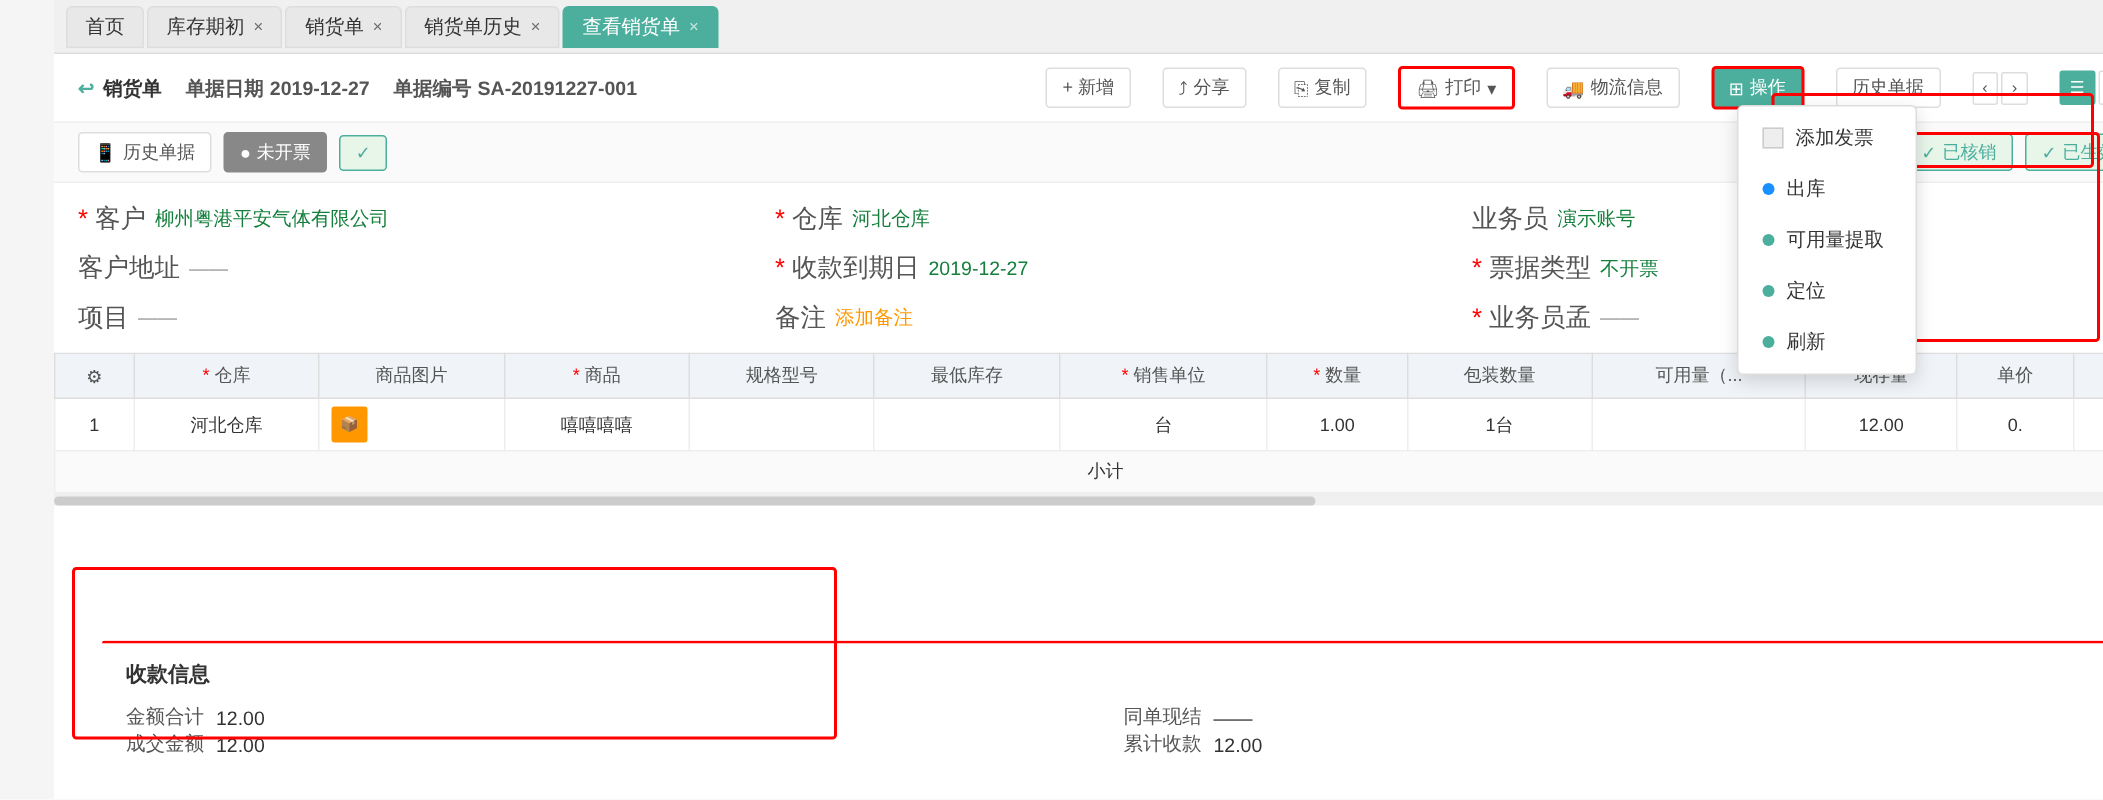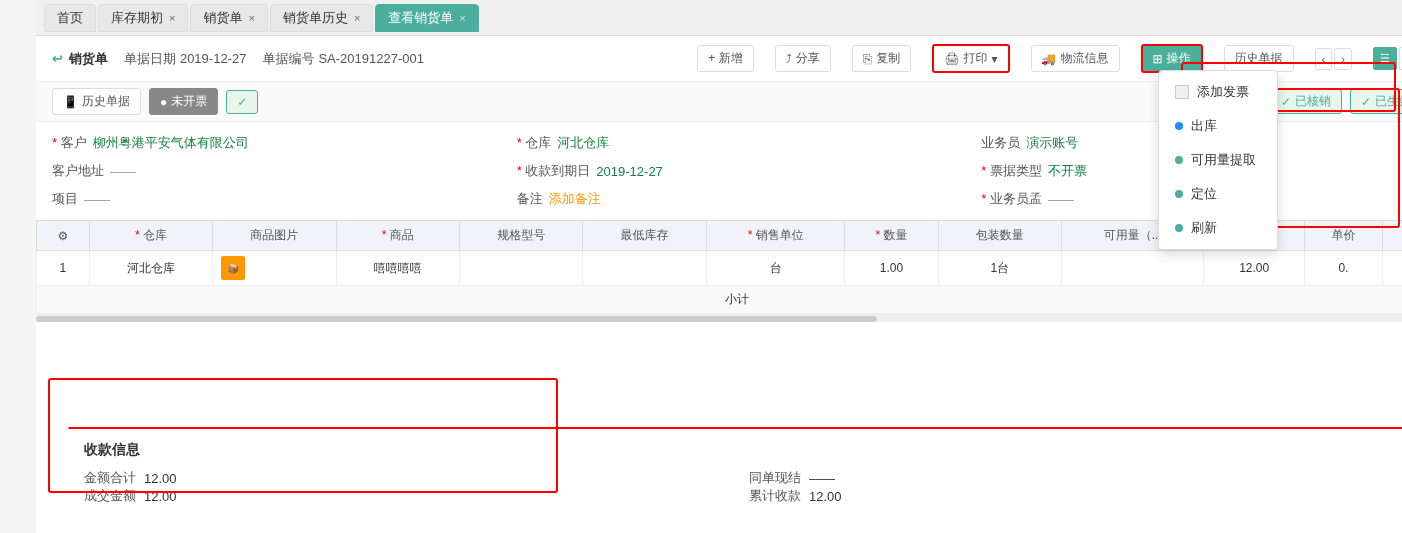--- a/index.html
+++ b/index.html
@@ -22,21 +22,21 @@
     .main-content { background: #fff; height: calc(533px - 36px); overflow: hidden; display: flex; flex-direction: column; }
 
     
     .doc-header {
       display: flex; align-items: center; padding: 8px 16px; border-bottom: 1px solid #eee;
       gap: 16px; background: #fff;
     }
     .doc-title { display: flex; align-items: center; gap: 6px; font-weight: bold; color: #333; }
     .doc-title-icon { color: #4caf9e; }
     .doc-meta { display: flex; align-items: center; gap: 16px; font-size: 13px; color: #555; }
-    .doc-meta span { display: flex; align-items: center; gap: 4px; }
+    .doc-meta span { display: flex; align-items: center; gap: 4px; font-weight: bold; }
     .header-actions { margin-left: auto; display: flex; align-items: center; gap: 21px; }
     .action-btn {
       display: flex; align-items: center; gap: 4px; padding: 4px 10px; border: 1px solid #ddd;
       border-radius: 3px; cursor: pointer; background: #fff; font-size: 12px; color: #555;
     }
     .action-btn.active { background: #4caf9e; color: #fff; border-color: #4caf9e; }
     .action-btn.red-border { border: 2px solid red; }
     .status-badge {
       display: flex; align-items: center; gap: 4px; padding: 3px 10px;
       border-radius: 3px; font-size: 12px; border: 1px solid;
@@ -53,21 +53,21 @@
       display: flex; align-items: center; gap: 4px; padding: 4px 10px; border: 1px solid #ddd;
       border-radius: 3px; cursor: pointer; background: #fff; font-size: 12px; color: #555;
     }
     .toolbar-btn.gray { background: #888; color: #fff; border-color: #888; }
     .toolbar-btn.light-green { background: #e8f5e9; color: #4caf9e; border-color: #4caf9e; }
 
     
     .form-section { padding: 12px 16px; display: flex; flex-direction: column; gap: 10px; }
     .form-row { display: flex; align-items: center; gap: 24px; }
     .form-field { display: flex; align-items: center; gap: 6px; flex: 1; }
-    .form-label { color: #555; white-space: nowrap; font-size: 13px; }
+    .form-label { color: #555; white-space: nowrap; font-size: 17px; }
     .form-label.required::before { content: '* '; color: red; }
     .form-value { color: #15803d; font-size: 13px; }
     .form-value.placeholder { color: #999; }
     .add-link { color: #ff9800; cursor: pointer; font-size: 13px; }
 
     
     .table-section { flex: 1; overflow: hidden; }
     .data-table { width: 100%; border-collapse: collapse; font-size: 12px; }
     .data-table th {
       background: #f0f4f8; border: 1px solid #ddd; padding: 6px 8px;

